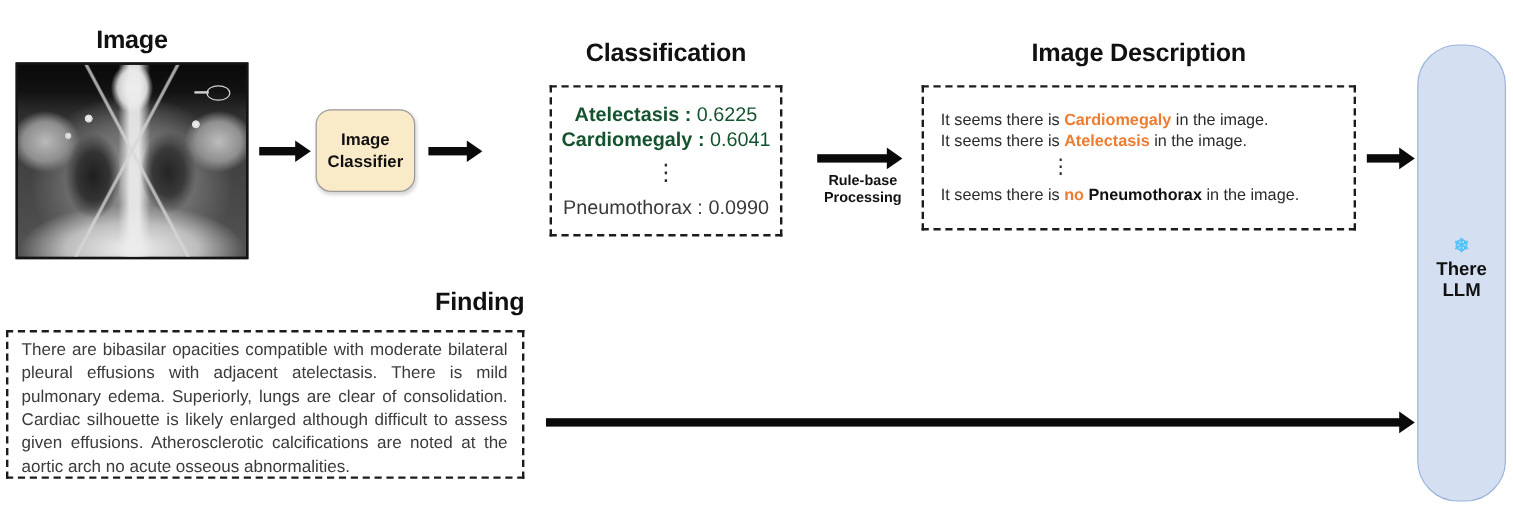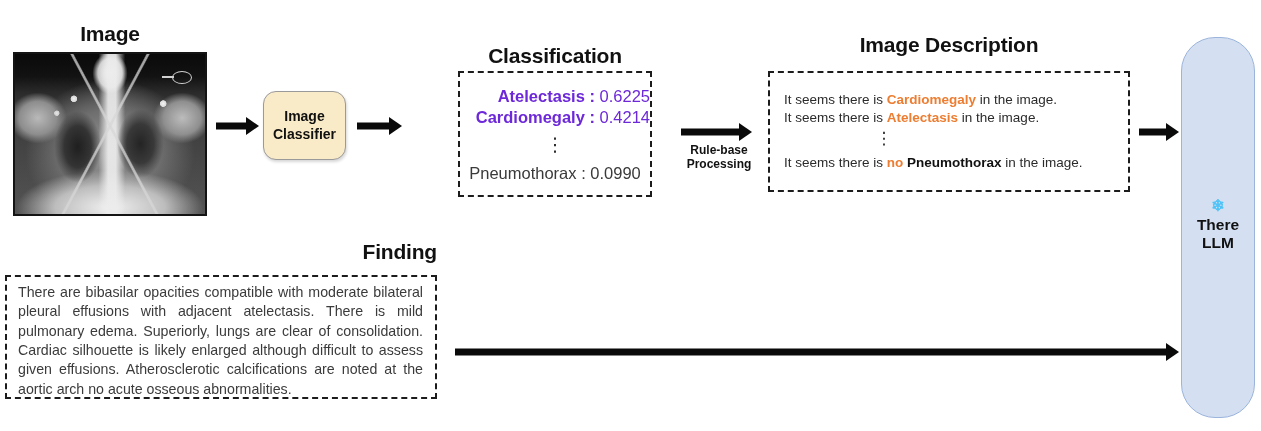--- a/index.html
+++ b/index.html
@@ -92,21 +92,21 @@
   }
 
   
   .cls-list {
     text-align: center;
     font-size: 16.5px;
     line-height: 1.28;
     color: #3a3a3a;
   }
   .cls-row { white-space: nowrap; }
-  .cls-row.hi { color: #6d28d9; font-weight: bold; text-align: right; }
+  .cls-row.hi { color: #14532d; font-weight: bold; }
   .cls-row.hi .val { font-weight: normal; }
   .dots {
     font-size: 19px;
     line-height: 1;
     letter-spacing: 0;
     color: #2b2b2b;
     padding: 7px 0 9px 0;
   }
 
   
@@ -233,33 +233,33 @@
       <span>Image</span><br>
       <span>Classifier</span>
     </div>
   </div>
 
   <div class="arrow abs" style="left:357px; top:126px; width:48px;">
     <div class="shaft" style="width:33px;"></div>
     <div class="head" style="left:32px;"></div>
   </div>
 
-  <div class="abs heading" style="left:458px; top:44px; width:194px;text-align:center;">Classification</div>
+  <div class="abs heading" style="left:458px; top:33px; width:194px;text-align:center;">Classification</div>
 
   <div class="abs dashed" style="left:458px; top:71px; width:194px; height:126px;">
     <div class="cls-list" style="padding-top:13px;">
       <div class="cls-row hi">
         <span>Atelectasis</span>
         <span>:</span>
         <span class="val">0.6225</span>
       </div>
       <div class="cls-row hi">
         <span>Cardiomegaly</span>
         <span>:</span>
-        <span class="val">0.4214</span>
+        <span class="val">0.6041</span>
       </div>
       <div class="dots">⋮</div>
       <div class="cls-row">
         <span>Pneumothorax</span>
         <span>:</span>
         <span class="val">0.0990</span>
       </div>
     </div>
   </div>
 

